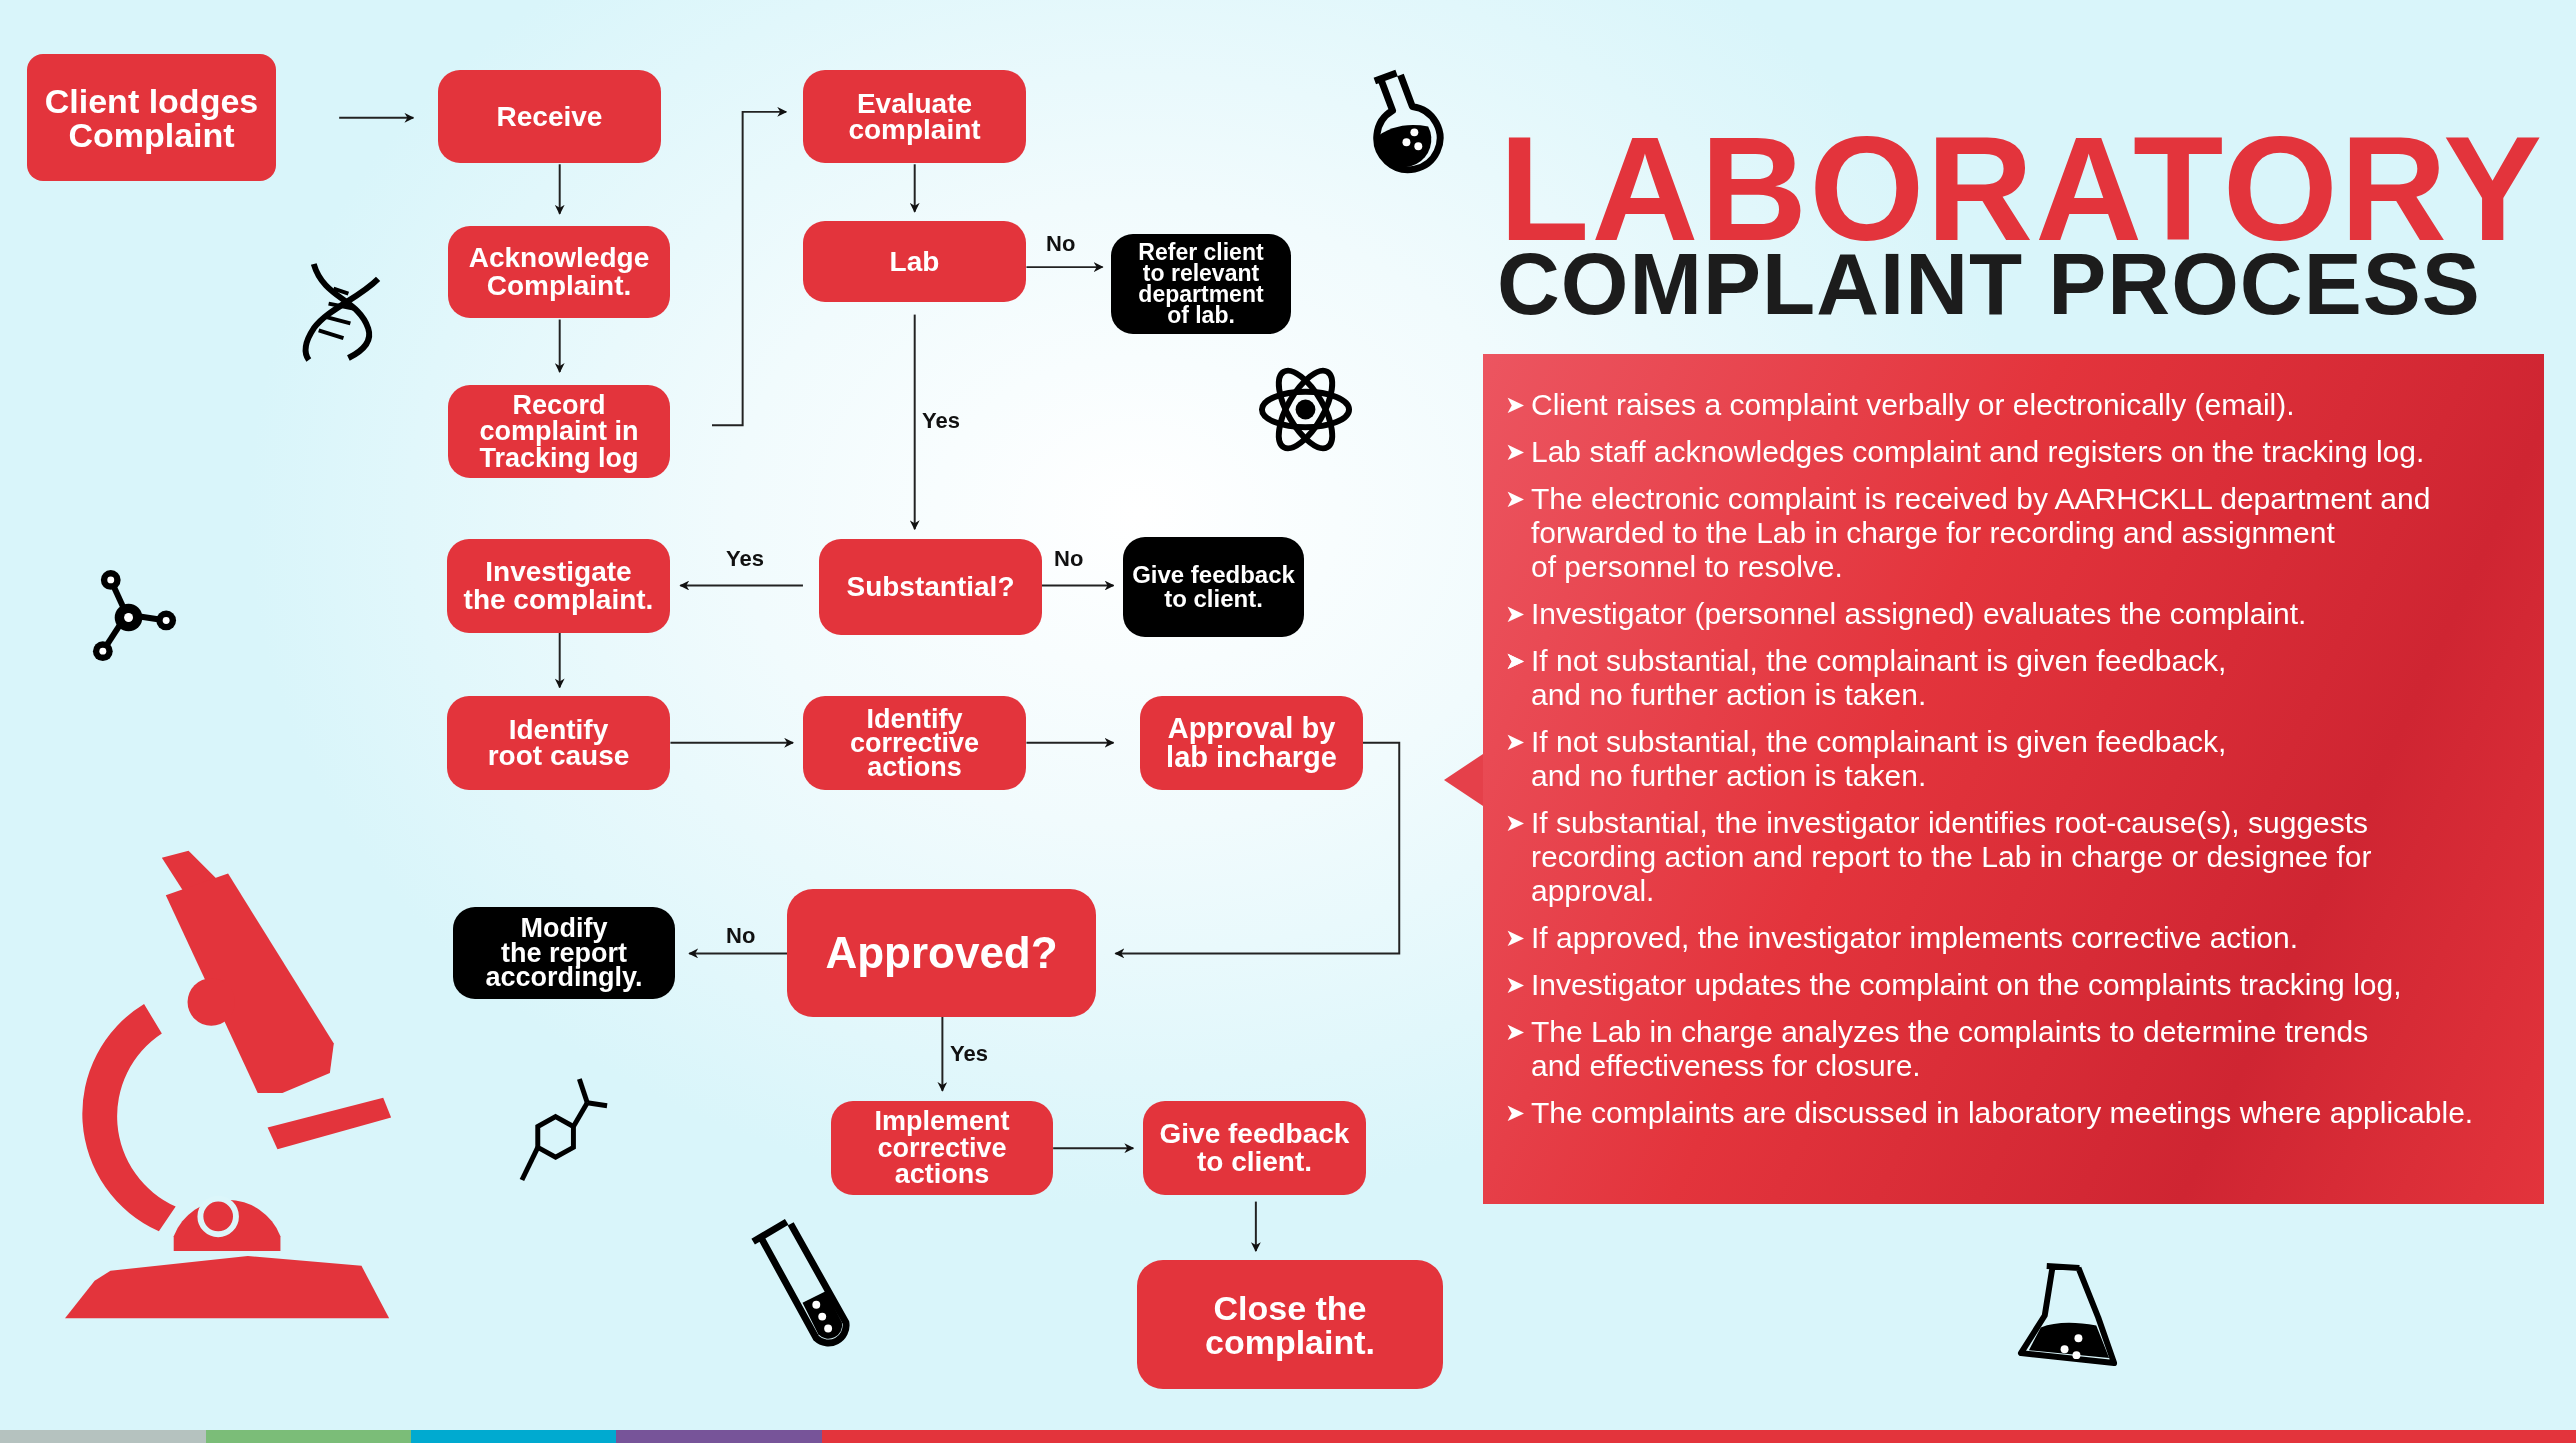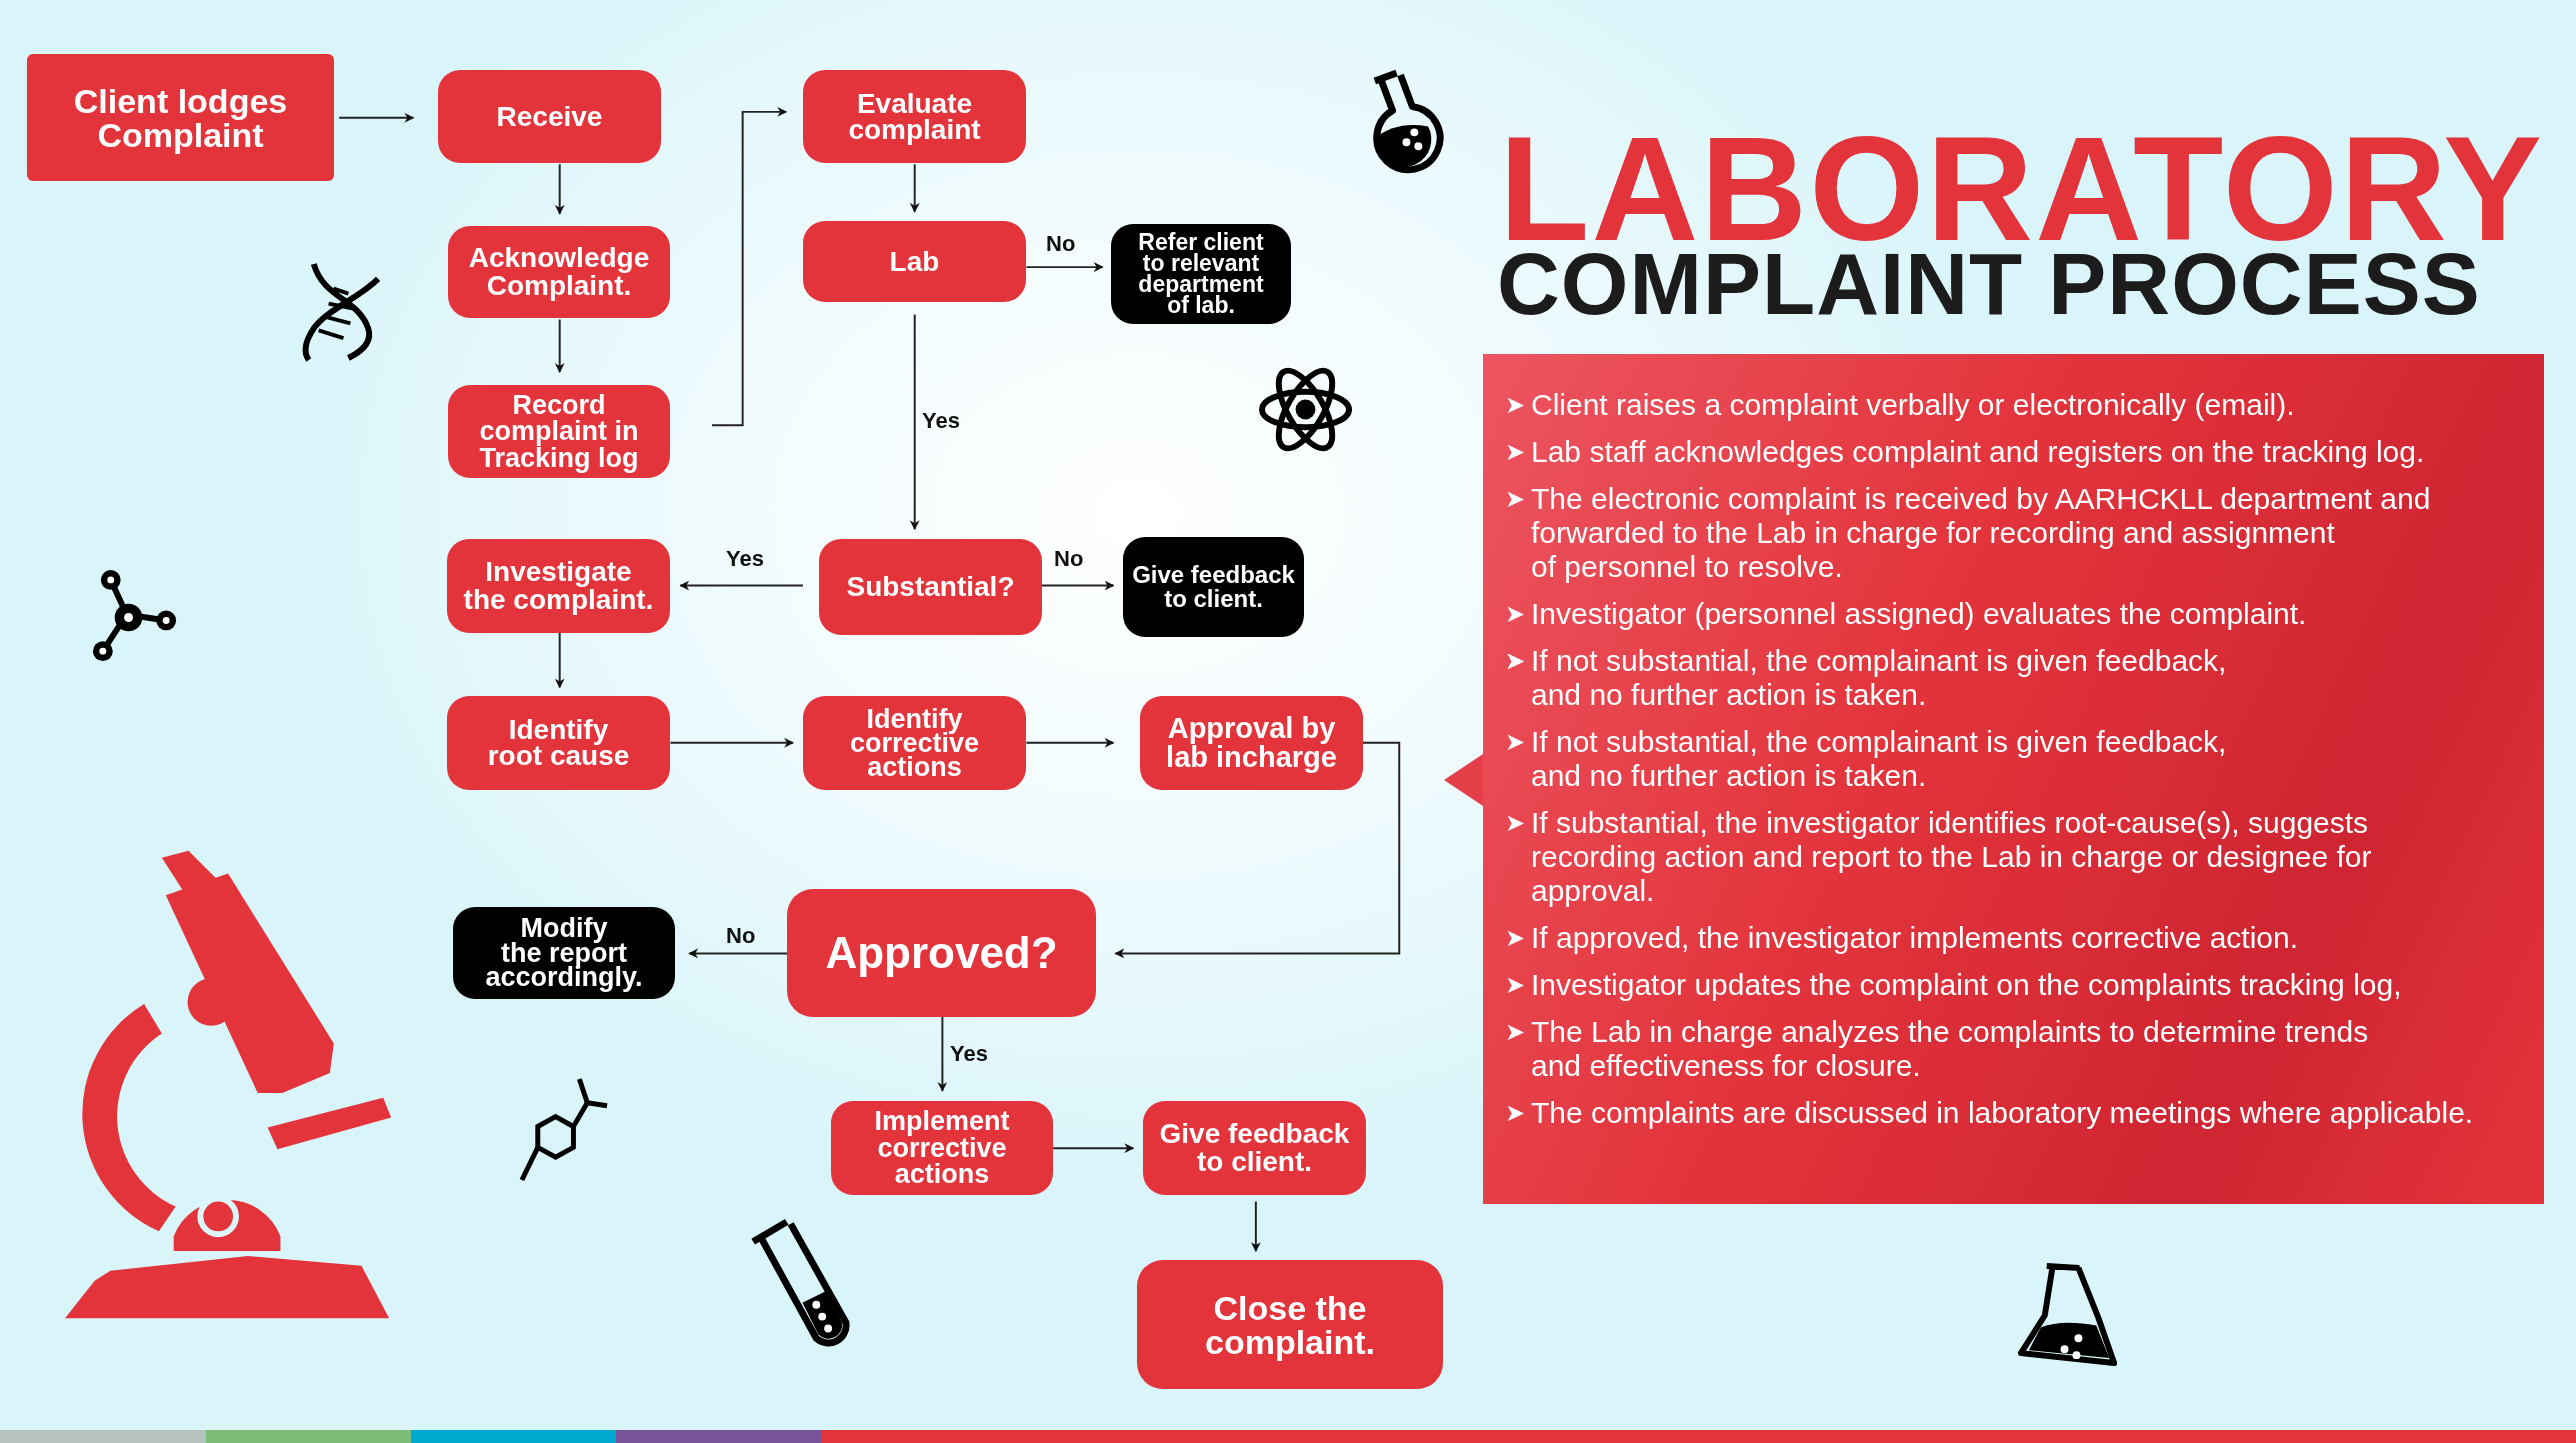--- a/index.html
+++ b/index.html
@@ -68,32 +68,32 @@
     <line x1="796" y1="964" x2="697" y2="964" marker-end="url(#ah)"></line>
 
     <line x1="953" y1="1028" x2="953" y2="1103" marker-end="url(#ah)"></line>
 
     <line x1="1065" y1="1161" x2="1146" y2="1161" marker-end="url(#ah)"></line>
 
     <line x1="1270" y1="1215" x2="1270" y2="1265" marker-end="url(#ah)"></line>
   </g>
 </svg>
 
-<div class="box red" style="left:27px;top:54px;width:307px;height:127px;font-size:34px;border-radius:6px;text-align:center;">Client lodges
+<div class="box red" style="left:27px;top:54px;width:249px;height:127px;font-size:34px;border-radius:16px;text-align:center;">Client lodges
 Complaint</div>
 <div class="box red" style="left:438px;top:70px;width:223px;height:93px;font-size:28px;">Receive</div>
 <div class="box red" style="left:448px;top:226px;width:222px;height:92px;font-size:28px;">Acknowledge
 Complaint.</div>
 <div class="box red" style="left:448px;top:385px;width:222px;height:93px;font-size:27px;line-height:0.98;">Record
 complaint in
 Tracking log</div>
 <div class="box red" style="left:803px;top:70px;width:223px;height:93px;font-size:28px;line-height:0.9;">Evaluate
 complaint</div>
 <div class="box red" style="left:803px;top:221px;width:223px;height:81px;font-size:28px;">Lab</div>
-<div class="box black" style="left:1111px;top:224px;width:180px;height:100px;font-size:23px;line-height:0.92;">Refer client
+<div class="box black" style="left:1111px;top:234px;width:180px;height:100px;font-size:23px;line-height:0.92;">Refer client
 to relevant
 department
 of lab.</div>
 <div class="box red" style="left:447px;top:539px;width:223px;height:94px;font-size:28px;">Investigate
 the complaint.</div>
 <div class="box red" style="left:803px;top:539px;width:223px;height:96px;font-size:28px;margin-left:16px;">Substantial?</div>
 <div class="box black" style="left:1123px;top:537px;width:181px;height:100px;font-size:24px;">Give feedback
 to client.</div>
 <div class="box red" style="left:447px;top:696px;width:223px;height:94px;font-size:28px;line-height:0.92;">Identify
 root cause</div>

